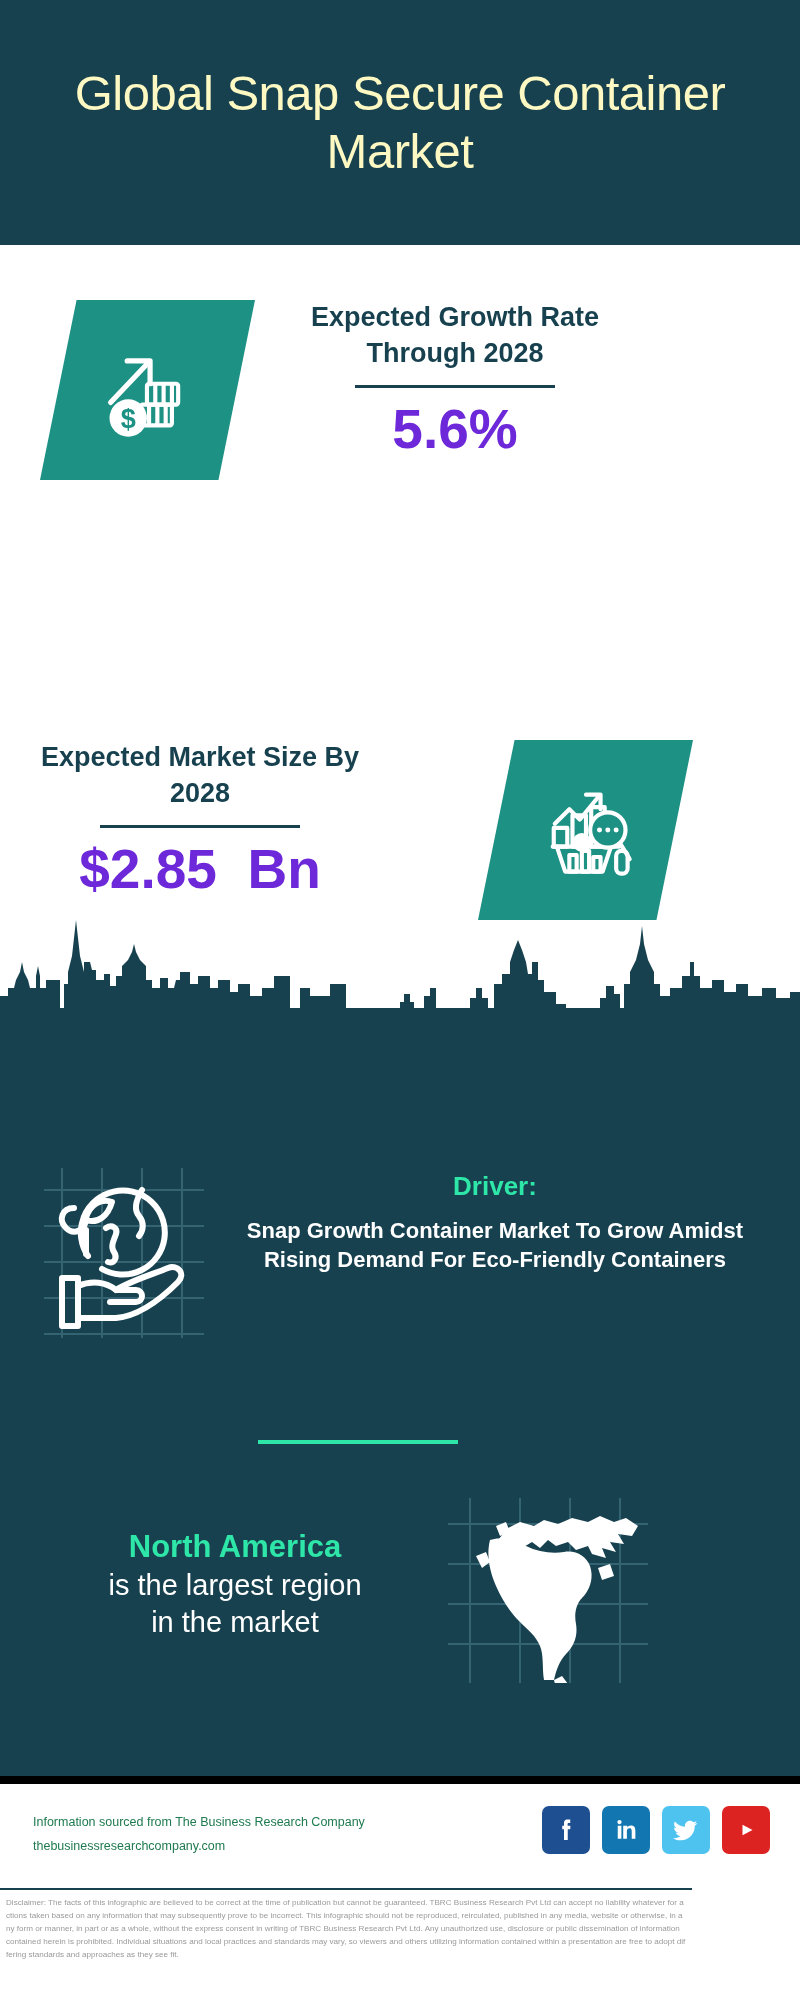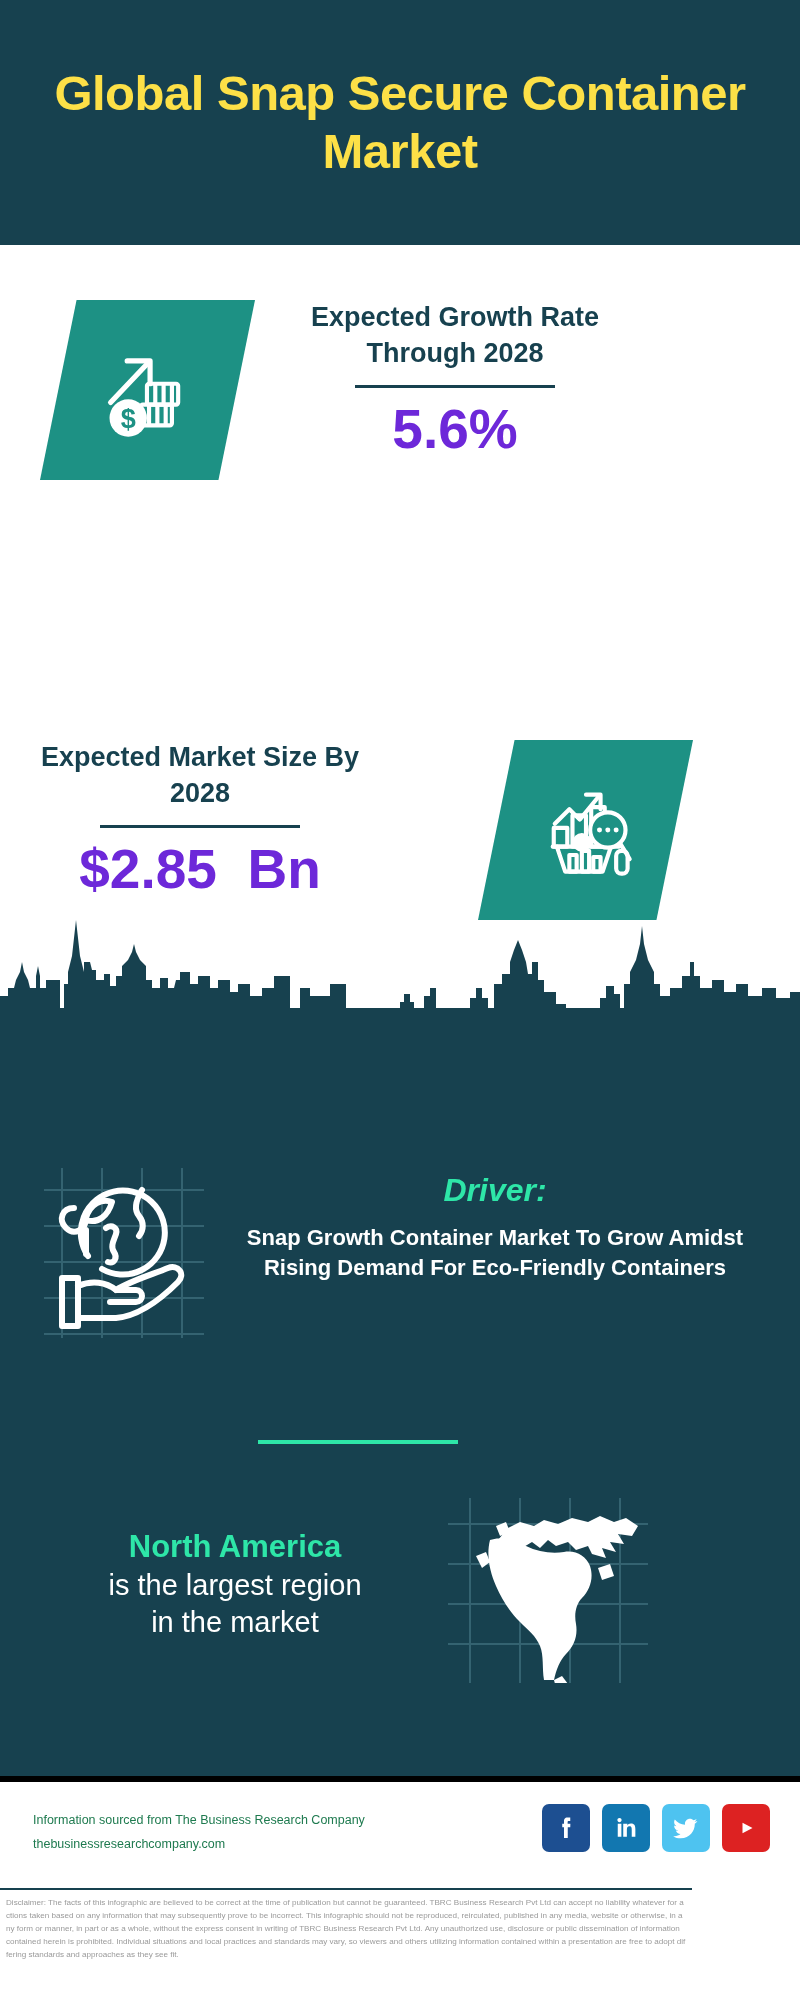--- a/index.html
+++ b/index.html
@@ -12,22 +12,22 @@
   .page { position:relative; width:800px; height:2000px; background:#fff; }
 
   
   .header {
     position:absolute; left:0; top:0; width:800px; height:245px;
     background:#17414f;
     display:flex; align-items:center; justify-content:center;
     text-align:center;
   }
   .header-title {
-    color:#fde047;
-    font-size:49px; font-weight:bold; line-height:1.18;
+    color:#fef9c3;
+    font-size:49px; font-weight:normal; line-height:1.18;
     letter-spacing:-0.5px;
     max-width:700px;
   }
 
   
   .white-zone {
     position:absolute; left:0; top:245px; width:800px; height:670px;
     background:#ffffff;
   }
 
@@ -77,23 +77,22 @@
 
   
   .driver-icon {
     position:absolute; left:44px; top:1168px; width:160px; height:170px;
   }
   .driver-icon svg { width:160px; height:170px; }
   .driver-text {
     position:absolute; left:215px; top:1170px; width:560px; text-align:center;
   }
   .driver-heading {
-    color:#2ee6a8; font-size:32px; font-weight:bold; line-height:1.25;
+    color:#2ee6a8; font-size:26px; font-weight:bold; line-height:1.25;
     margin-bottom:13px;
-    font-style:italic;
   }
   .driver-body {
     color:#ffffff; font-size:22px; font-weight:bold; line-height:1.36;
   }
 
   
   .divider {
     position:absolute; left:258px; top:1440px;
     width:200px; height:4px; background:#2ee6a8;
   }
@@ -110,21 +109,21 @@
   }
   .region-map {
     position:absolute; left:448px; top:1498px; width:200px; height:185px;
   }
   .region-map svg { width:200px; height:185px; }
 
   
   .footer {
     position:absolute; left:0; top:1776px; width:800px; height:110px;
     background:#ffffff;
-    border-top:6px solid #000000;
+    border-top:8px solid #000000;
   }
   .footer-text {
     position:absolute; left:33px; top:26px; width:440px;
     color:#1e7a4f; font-size:12.5px; line-height:1.95;
   }
   .socials {
     position:absolute; right:30px; top:22px;
     display:flex; gap:12px; align-items:center;
   }
   .sbtn {

